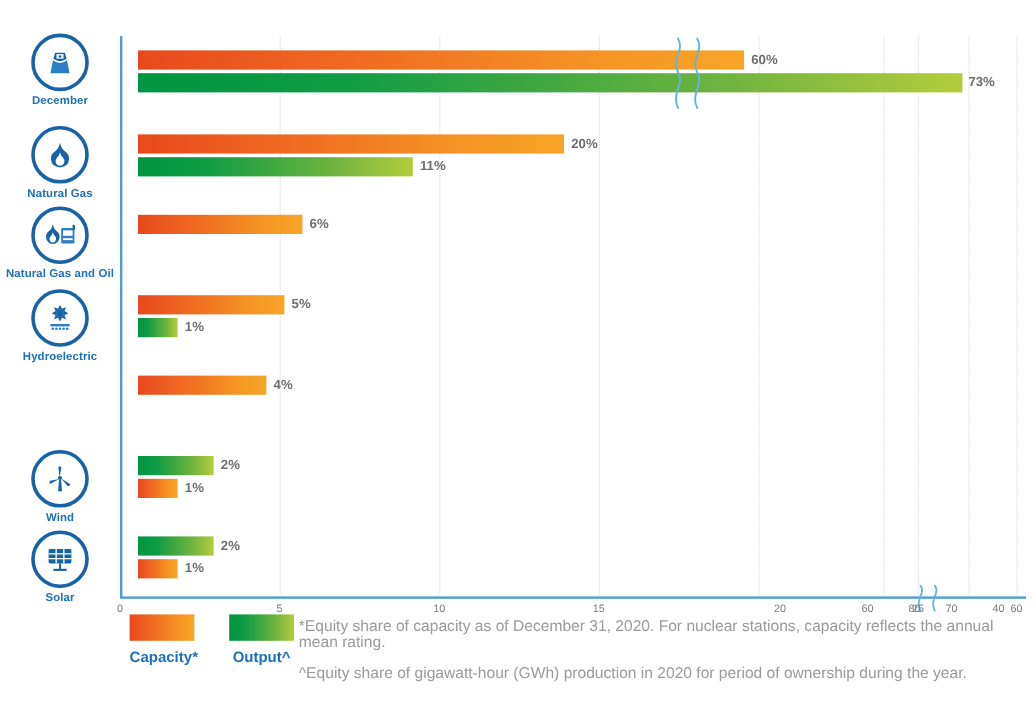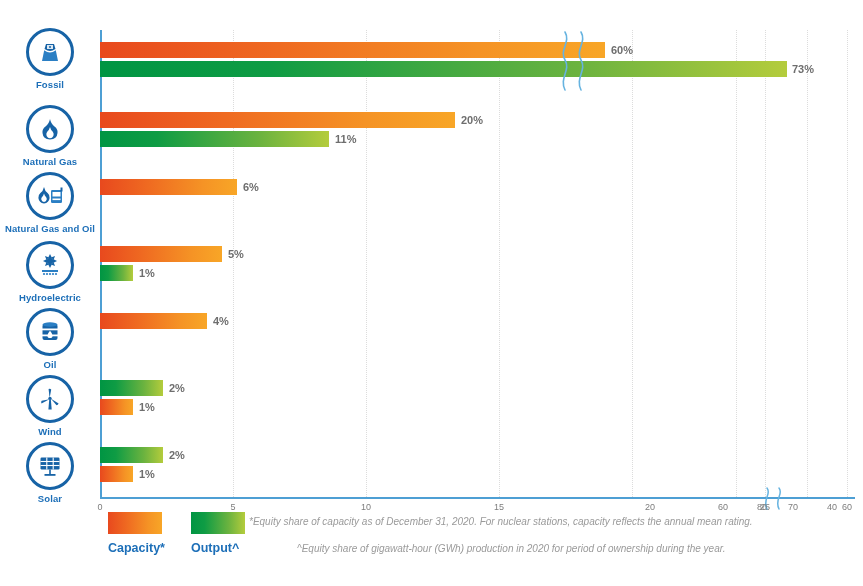--- a/index.html
+++ b/index.html
@@ -131,20 +131,21 @@
   .legend {
     position: absolute;
     left: 108px;
     top: 512px;
     width: 140px;
     height: 60px;
   }
   .legend-item {
     position: absolute;
     top: 0;
+    text-align: center;
   }
   .legend-swatch {
     width: 54px;
     height: 22px;
   }
   .legend-swatch.cap {
     background: linear-gradient(to right, #e8491e 0%, #ef6a21 35%, #f59325 75%, #f8a627 100%);
   }
   .legend-swatch.out {
     background: linear-gradient(to right, #009543 0%, #0f9c44 25%, #6cb33f 70%, #b4cc3c 100%);
@@ -158,44 +159,43 @@
   }
 
   
   .footnotes {
     position: absolute;
     left: 249px;
     top: 516px;
     width: 610px;
   }
   .footnote {
-    font-size: 10px;
+    font-size: 13px;
     color: #9a9a9a;
     line-height: 12.5px;
-    font-style: italic;
-  }
-  .footnote.second { margin-top: 14px; margin-left: 48px; }
+  }
+  .footnote.second { margin-top: 14px; }
 </style>
 </head>
 <body>
 
 <div id="chart-root">
 
   <div class="icon-col">
 
     <div class="cat" style="top:28px">
       <div class="cat-icon">
         <svg width="30" height="30" viewBox="0 0 30 30">
           <path d="M11 7 h8 l1.5 5 q-3 2 -5.5 2 t-5.5 -2 z" fill="#1763a6"></path>
           <path d="M9.2 13.2 q3 2.2 5.8 2.2 t5.8 -2.2 L23 24 H7 z" fill="#2b7fc4"></path>
           <rect x="12" y="8" width="6" height="4" fill="#ffffff" opacity="0.85"></rect>
           <circle cx="15" cy="10" r="1" fill="#1763a6"></circle>
         </svg>
       </div>
-      <div class="cat-label">Fossil</div>
+      <div class="cat-label">December</div>
     </div>
 
     <div class="cat" style="top:105px">
       <div class="cat-icon">
         <svg width="30" height="30" viewBox="0 0 30 30">
           <path d="M15 5 q1 5 4.5 7.5 Q23 15 22.5 19 Q22 25 15 25.5 Q8 25 7.5 19 Q7 15 10.5 12.5 Q14 10 15 5 z" fill="#1763a6"></path>
           <path d="M15 13 q0.8 3 2.6 4.4 Q19 19 18.6 21 Q18 24 15 24.2 Q12 24 11.4 21 Q11 19 12.4 17.4 Q14.2 16 15 13 z" fill="#ffffff"></path>
         </svg>
       </div>
       <div class="cat-label">Natural Gas</div>
@@ -235,32 +235,20 @@
               <circle cx="12" cy="24" r="1.1"></circle>
             <circle cx="15" cy="24" r="1.1"></circle>
               <circle cx="18" cy="24" r="1.1"></circle>
             <circle cx="21" cy="24" r="1.1"></circle>
           </g>
         </svg>
       </div>
       <div class="cat-label">Hydroelectric</div>
     </div>
 
-    <div class="cat" style="top:308px">
-      <div class="cat-icon">
-        <svg width="30" height="30" viewBox="0 0 30 30">
-          <rect x="7.5" y="7" width="15" height="16" rx="2" fill="#1763a6"></rect>
-          <ellipse cx="15" cy="7.5" rx="7.5" ry="2.2" fill="#2b7fc4"></ellipse>
-          <rect x="6.8" y="11.5" width="16.4" height="1.8" fill="#ffffff"></rect>
-          <rect x="6.8" y="17.5" width="16.4" height="1.8" fill="#ffffff"></rect>
-          <path d="M15 13.8 q2.6 3 2.6 4.6 a2.6 2.6 0 0 1 -5.2 0 Q12.4 16.8 15 13.8 z" fill="#ffffff"></path>
-        </svg>
-      </div>
-      <div class="cat-label">Oil</div>
-    </div>
 
     <div class="cat" style="top:375px">
       <div class="cat-icon">
         <svg width="30" height="30" viewBox="0 0 30 30">
           <g fill="#1763a6">
             <path d="M14.6 14 L13.6 5 q1.6 -0.6 2.6 0.4 z"></path>
             <path d="M14.4 15.2 L6.5 19.4 q-0.8 -1.5 0.2 -2.7 z"></path>
             <path d="M16 14.8 L23.6 19.6 q-0.6 1.6 -2.1 1.6 z"></path>
             <circle cx="15" cy="14.4" r="1.7"></circle>
             <path d="M14.2 16 h1.7 l0.8 9.4 h-3.3 z"></path>
@@ -308,21 +296,21 @@
     <div class="gridline" style="left:747px"></div>
     <div class="tick-label" style="left:747px">60</div>
   </div>
 
   <div class="plot" style="left:100px; top:30px; width:755px; height:468px; overflow:visible;">
     <div class="gridline" style="left:636px"></div>
     <div class="gridline" style="left:707px"></div>
 
   </div>
 
-  <div style="position:absolute; left:98px; top:30px; width:667px; height:470px;">
+  <div style="position:absolute; left:113px; top:30px; width:667px; height:470px;">
 
     <div class="bar cap" style="left:2px; top:12px;  width:505px;"></div>
     <div class="bar-value" style="left:513px; top:12px;">60%</div>
     <div class="bar out" style="left:2px; top:31px;  width:687px;"></div>
     <div class="bar-value" style="left:694px; top:31px;">73%</div>
 
     <div class="bar cap" style="left:2px; top:82px;  width:355px;"></div>
     <div class="bar-value" style="left:363px; top:82px;">20%</div>
     <div class="bar out" style="left:2px; top:101px; width:229px;"></div>
     <div class="bar-value" style="left:237px; top:101px;">11%</div>

